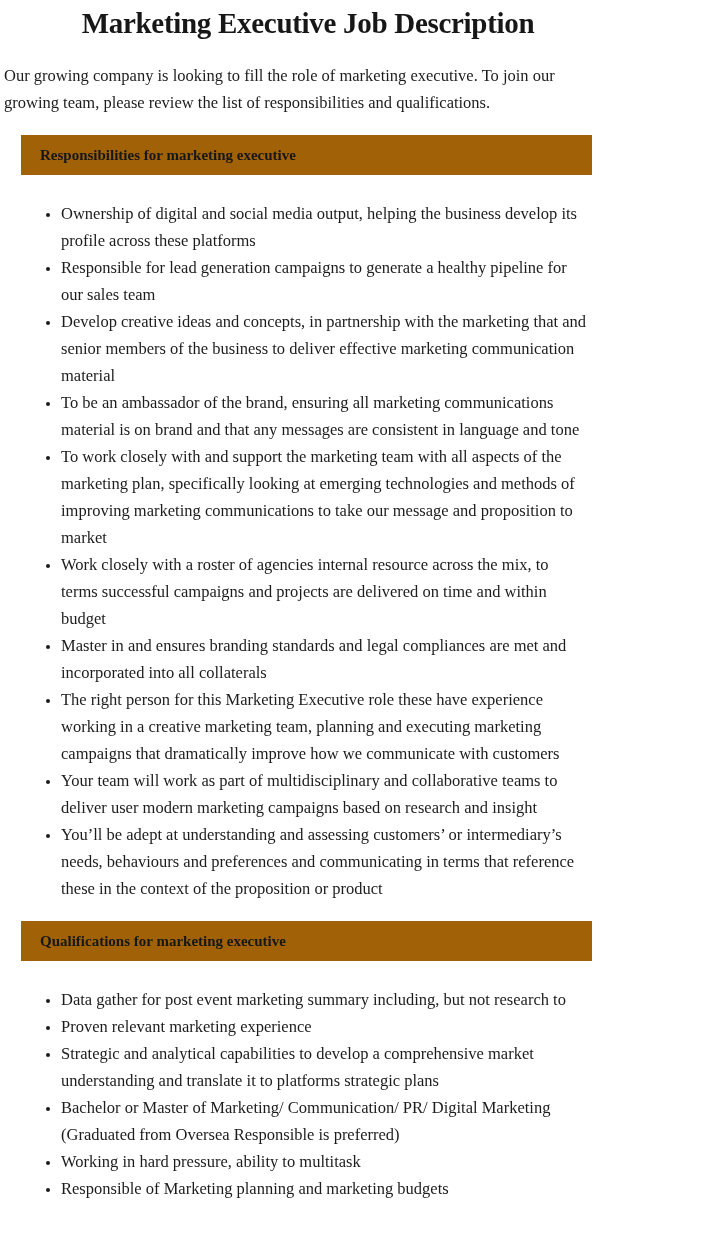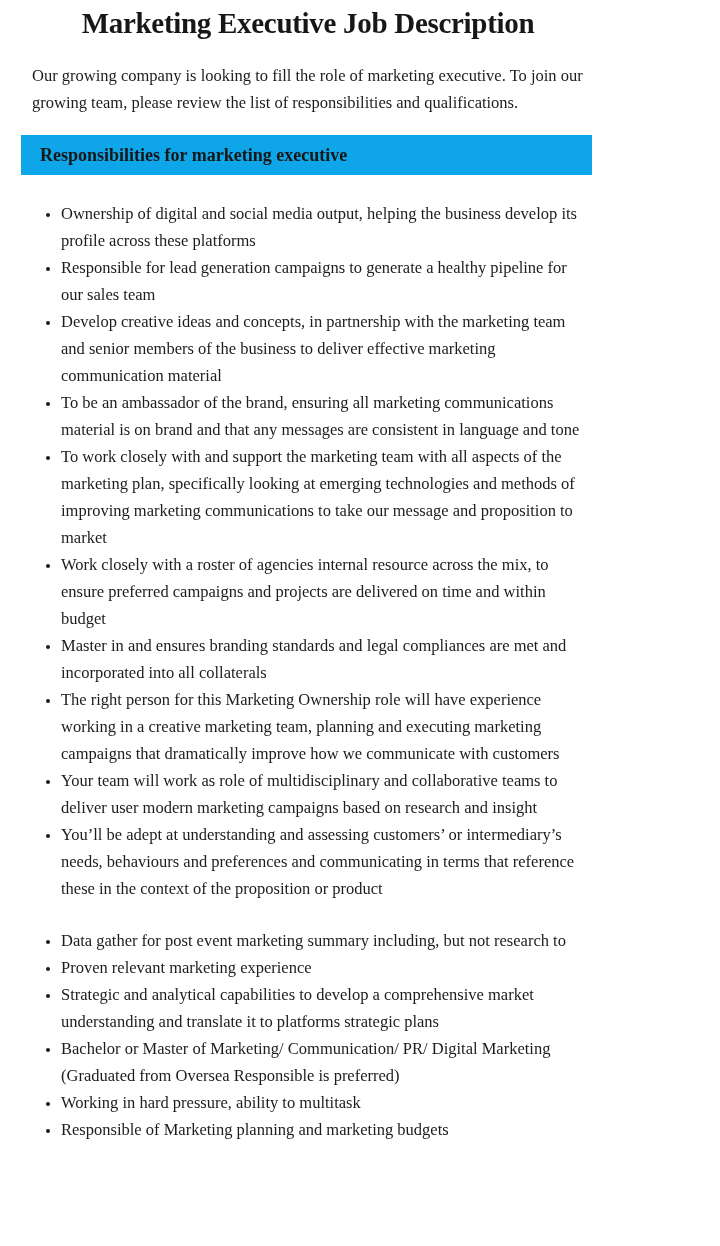--- a/index.html
+++ b/index.html
@@ -22,30 +22,30 @@
   h1.doc-title {
     margin: 6px 0 0 0;
     text-align: center;
     font-size: 29px;
     line-height: 34px;
     font-weight: 700;
     letter-spacing: -0.3px;
     color: #171717;
   }
   p.intro {
-    margin: 22px 22px 0 32px;
+    margin: 22px 22px 0 4px;
     font-size: 16.5px;
     line-height: 27px;
     color: #1c1c1c;
   }
   .section-bar {
     margin: 19px 24px 0 21px;
-    background: #0ea5e9;
+    background: #a16207;
     padding: 10px 20px 10px 19px;
-    font-size: 18px;
+    font-size: 15px;
     line-height: 20px;
     font-weight: 700;
     color: #171717;
   }
   ul.item-list {
     margin: 25px 20px 16px 0;
     padding: 0 0 0 61px;
     list-style: disc outside;
     font-size: 16.5px;
     line-height: 27px;
@@ -70,30 +70,33 @@
 
   <p class="intro">Our growing company is looking to fill the role of marketing executive. To join our growing team, please review the list of responsibilities and qualifications.</p>
 
   <div class="section-bar">
     <span>Responsibilities for marketing executive</span>
   </div>
 
   <ul class="item-list">
     <li>Ownership of digital and social media output, helping the business develop its profile across these platforms</li>
     <li>Responsible for lead generation campaigns to generate a healthy pipeline for our sales team</li>
-    <li>Develop creative ideas and concepts, in partnership with the marketing team and senior members of the business to deliver effective marketing communication material</li>
+    <li>Develop creative ideas and concepts, in partnership with the marketing that and senior members of the business to deliver effective marketing communication material</li>
     <li>To be an ambassador of the brand, ensuring all marketing communications material is on brand and that any messages are consistent in language and tone</li>
     <li>To work closely with and support the marketing team with all aspects of the marketing plan, specifically looking at emerging technologies and methods of improving marketing communications to take our message and proposition to market</li>
-    <li>Work closely with a roster of agencies internal resource across the mix, to ensure preferred campaigns and projects are delivered on time and within budget</li>
+    <li>Work closely with a roster of agencies internal resource across the mix, to terms successful campaigns and projects are delivered on time and within budget</li>
     <li>Master in and ensures branding standards and legal compliances are met and incorporated into all collaterals</li>
-    <li>The right person for this Marketing Ownership role will have experience working in a creative marketing team, planning and executing marketing campaigns that dramatically improve how we communicate with customers</li>
-    <li>Your team will work as role of multidisciplinary and collaborative teams to deliver user modern marketing campaigns based on research and insight</li>
+    <li>The right person for this Marketing Executive role these have experience working in a creative marketing team, planning and executing marketing campaigns that dramatically improve how we communicate with customers</li>
+    <li>Your team will work as part of multidisciplinary and collaborative teams to deliver user modern marketing campaigns based on research and insight</li>
     <li>You’ll be adept at understanding and assessing customers’ or intermediary’s needs, behaviours and preferences and communicating in terms that reference these in the context of the proposition or product</li>
   </ul>
 
+  <div class="section-bar">
+    <span>Qualifications for marketing executive</span>
+  </div>
 
   <ul class="item-list">
     <li>Data gather for post event marketing summary including, but not research to</li>
     <li>Proven relevant marketing experience</li>
     <li>Strategic and analytical capabilities to develop a comprehensive market understanding and translate it to platforms strategic plans</li>
     <li>Bachelor or Master of Marketing/ Communication/ PR/ Digital Marketing (Graduated from Oversea Responsible is preferred)</li>
     <li>Working in hard pressure, ability to multitask</li>
     <li>Responsible of Marketing planning and marketing budgets</li>
   </ul>
 

